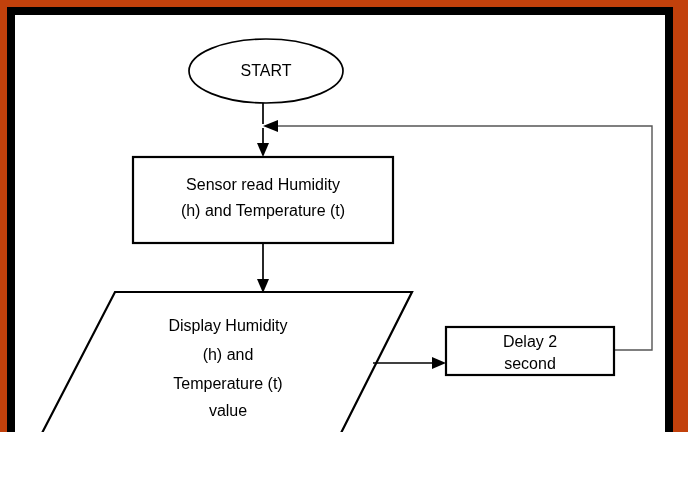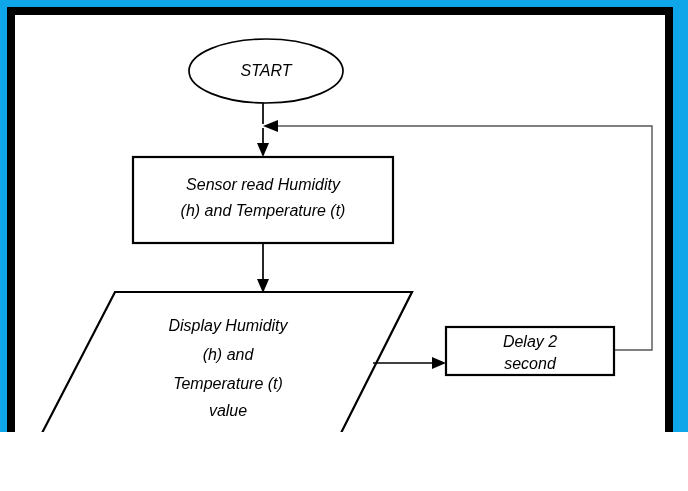--- a/index.html
+++ b/index.html
@@ -7,23 +7,22 @@
     padding: 0;
     background: #ffffff;
   }
   body {
     font-family: "Liberation Sans", sans-serif;
   }
   #canvas {
     position: relative;
     width: 688px;
     height: 432px;
-    background: #0ea5e9;
+    background: #c2410c;
     overflow: hidden;
-    font-style: italic;
   }
   #frame {
     position: absolute;
     left: 7px;
     top: 7px;
     width: 666px;
     height: 463px;
     border: 8px solid #000000;
     box-sizing: border-box;
     background: #ffffff;

